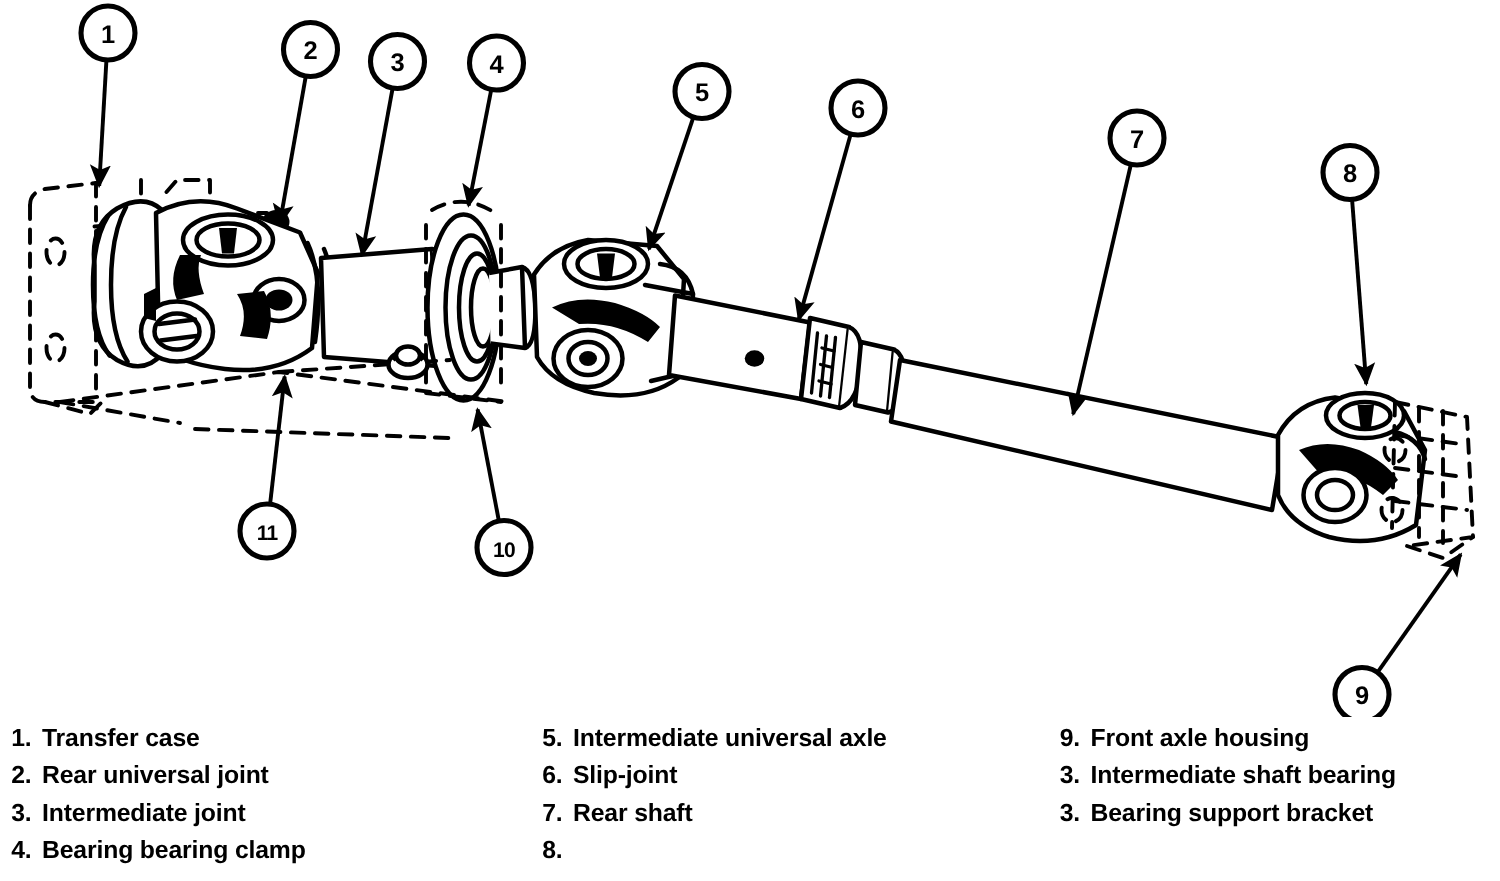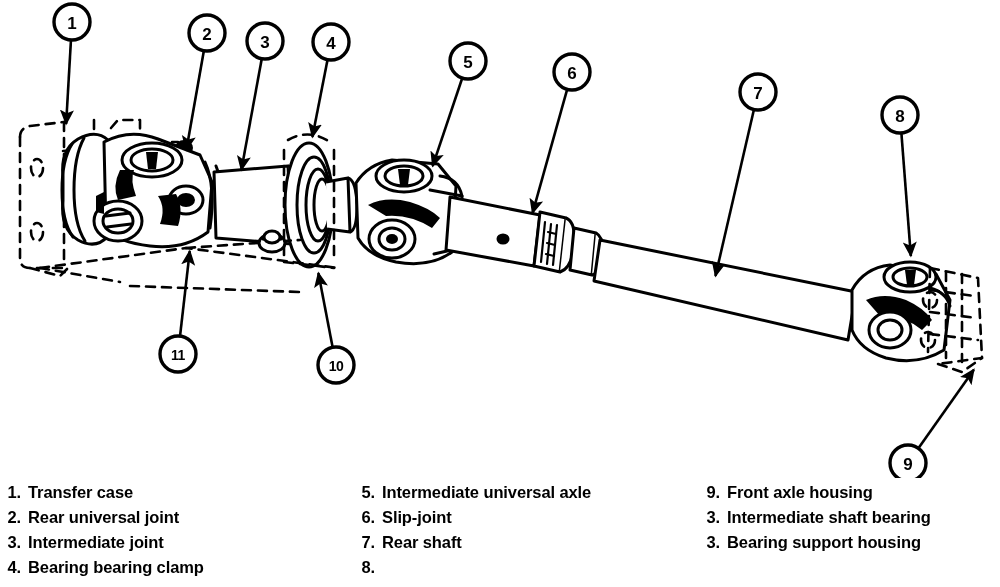--- a/index.html
+++ b/index.html
@@ -333,18 +333,18 @@
         <div class="legend-item">
           <span class="legend-num">9.</span>
           <span class="legend-label">Front axle housing</span>
         </div>
         <div class="legend-item">
           <span class="legend-num">3.</span>
           <span class="legend-label">Intermediate shaft bearing</span>
         </div>
         <div class="legend-item">
           <span class="legend-num">3.</span>
-          <span class="legend-label">Bearing support housing</span>
+          <span class="legend-label">Bearing support bracket</span>
         </div>
       </div>
   </div>
 
 </div>
 
 </body></html>

